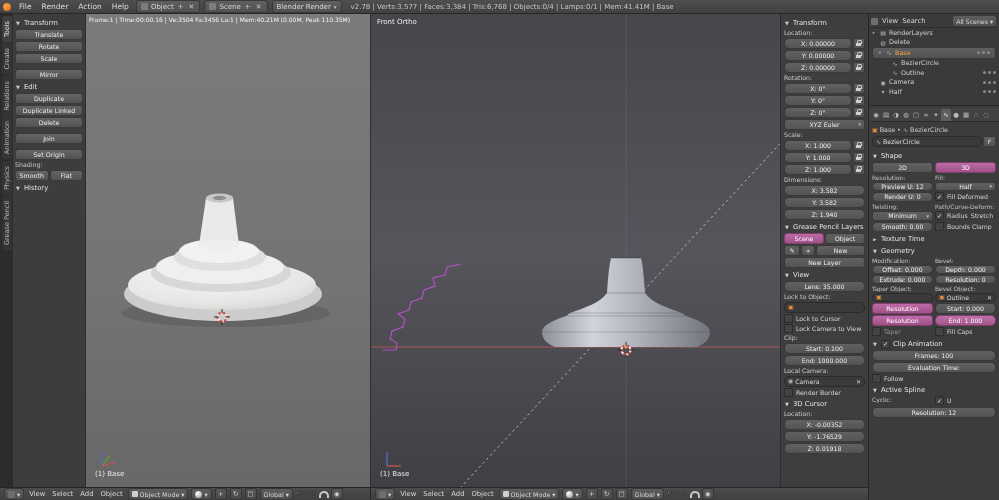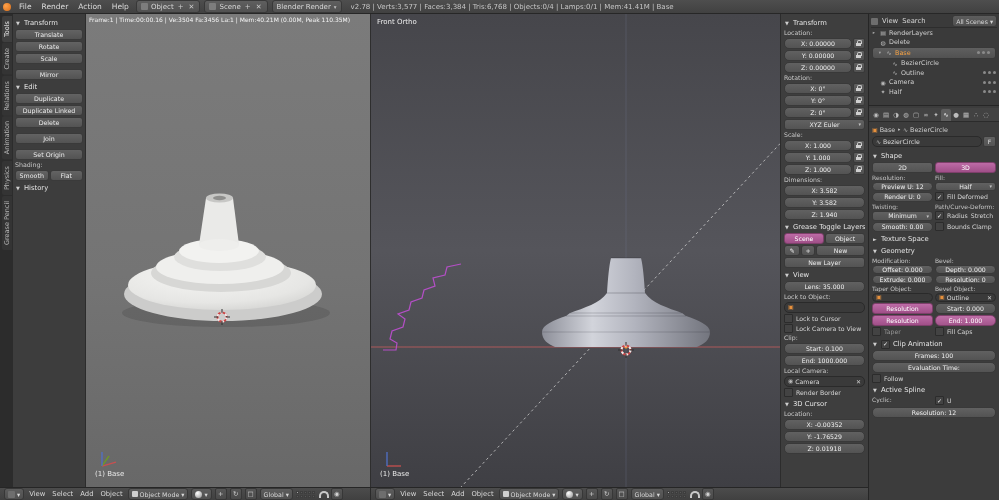--- a/index.html
+++ b/index.html
@@ -346,21 +346,21 @@
           </div>
         </div>
       <div class="nrow">
           <div class="num">
             <span>Z: 1.940</span>
           </div>
         </div>
 
       <div class="phead">
         <span class="tri">▼</span>
-        <span>Grease Toggle Layers</span>
+        <span>Grease Pencil Layers</span>
       </div>
       <div class="nrow">
         <div class="pbtn pink">
             <span>Scene</span>
           </div>
         <div class="pbtn">
             <span>Object</span>
           </div>
       </div>
       <div class="nrow">
@@ -606,21 +606,21 @@
             </div>
           <div class="chkrow">
               <span class="chk"></span>
               <span>Bounds Clamp</span>
             </div>
         </div>
       </div>
 
       <div class="phead">
         <span class="tri">►</span>
-        <span>Texture Space</span>
+        <span>Texture Time</span>
       </div>
 
       <div class="phead">
         <span class="tri">▼</span>
         <span>Geometry</span>
       </div>
       <div class="cols">
         <div class="col">
           <div class="slbl">Modification:</div>
           <div class="num">

